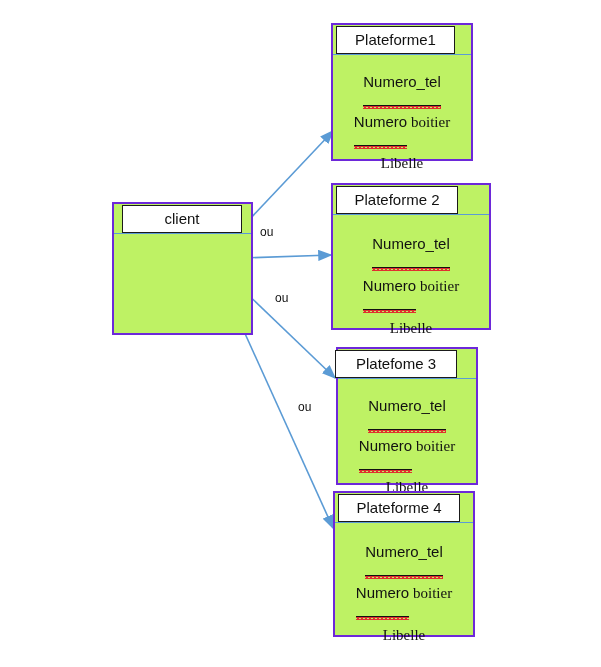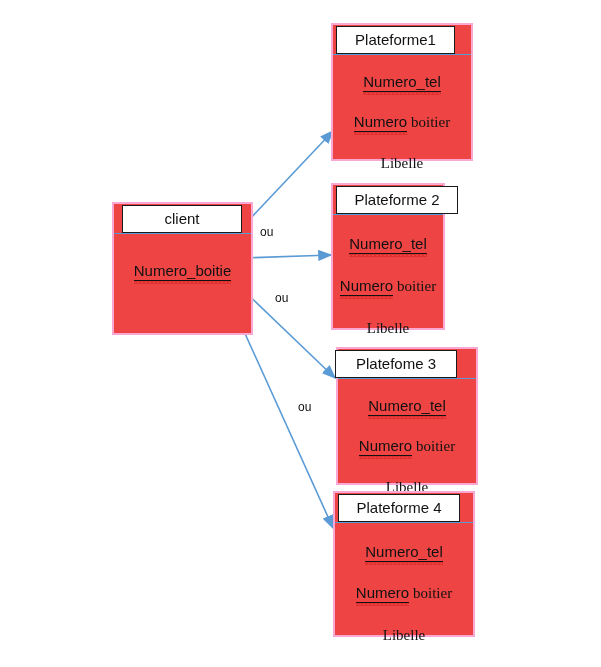--- a/index.html
+++ b/index.html
@@ -27,22 +27,22 @@
     top: 0;
     width: 601px;
     height: 667px;
     pointer-events: none;
   }
 
   
   .entity {
     position: absolute;
     box-sizing: border-box;
-    border: 2px solid #f9a8d4;
-    background: #ef4444;
+    border: 2px solid #6d28d9;
+    background: #bef264;
   }
   .entity-title-wrap {
     position: relative;
     height: 30px;
     box-sizing: border-box;
     border-bottom: 1.5px solid #5B9BD5;
   }
   .entity-title {
     position: absolute;
     box-sizing: border-box;
@@ -63,21 +63,21 @@
   .attr {
     text-align: center;
     font-size: 15px;
     color: #111111;
     white-space: nowrap;
     line-height: 1;
   }
   .attr span.u {
     position: relative;
     border-bottom: 1.2px solid #111111;
-    padding-bottom: 1px;
+    padding-bottom: 15px;
   }
   
   .attr span.u::after {
     content: "";
     position: absolute;
     left: 0;
     right: 0;
     bottom: -4px;
     height: 3px;
     background-image:
@@ -122,44 +122,41 @@
 
   <div class="ou-label" style="left:260px; top:225px;">ou</div>
   <div class="ou-label" style="left:275px; top:291px;">ou</div>
   <div class="ou-label" style="left:298px; top:400px;">ou</div>
 
   <div class="entity" style="left:74px; top:202px; width:141px; height:133px;margin-left:38px;">
     <div class="entity-title-wrap">
       <div class="entity-title" style="left:8px; top:1px; width:120px;">client</div>
     </div>
     <div class="entity-body">
-      <div class="attr" style="margin-top:29px;">
-        <span class="u">Numero_boitie</span>
-      </div>
     </div>
   </div>
 
   <div class="entity" style="left:331px; top:23px; width:142px; height:138px;">
     <div class="entity-title-wrap">
       <div class="entity-title" style="left:3px; top:1px; width:119px;">Plateforme1</div>
     </div>
     <div class="entity-body">
       <div class="attr" style="margin-top:19px;">
         <span class="u">Numero_tel</span>
       </div>
       <div class="attr" style="margin-top:25px;">
         <span class="u">Numero</span><span class="plain"> boitier</span>
       </div>
       <div class="attr" style="margin-top:25px;">
         <span class="plain">Libelle</span>
       </div>
     </div>
   </div>
 
-  <div class="entity" style="left:331px; top:183px; width:114px; height:147px;">
+  <div class="entity" style="left:331px; top:183px; width:160px; height:147px;">
     <div class="entity-title-wrap">
       <div class="entity-title" style="left:3px; top:1px; width:122px;">Plateforme 2</div>
     </div>
     <div class="entity-body">
       <div class="attr" style="margin-top:21px;">
         <span class="u">Numero_tel</span>
       </div>
       <div class="attr" style="margin-top:27px;">
         <span class="u">Numero</span><span class="plain"> boitier</span>
       </div>

